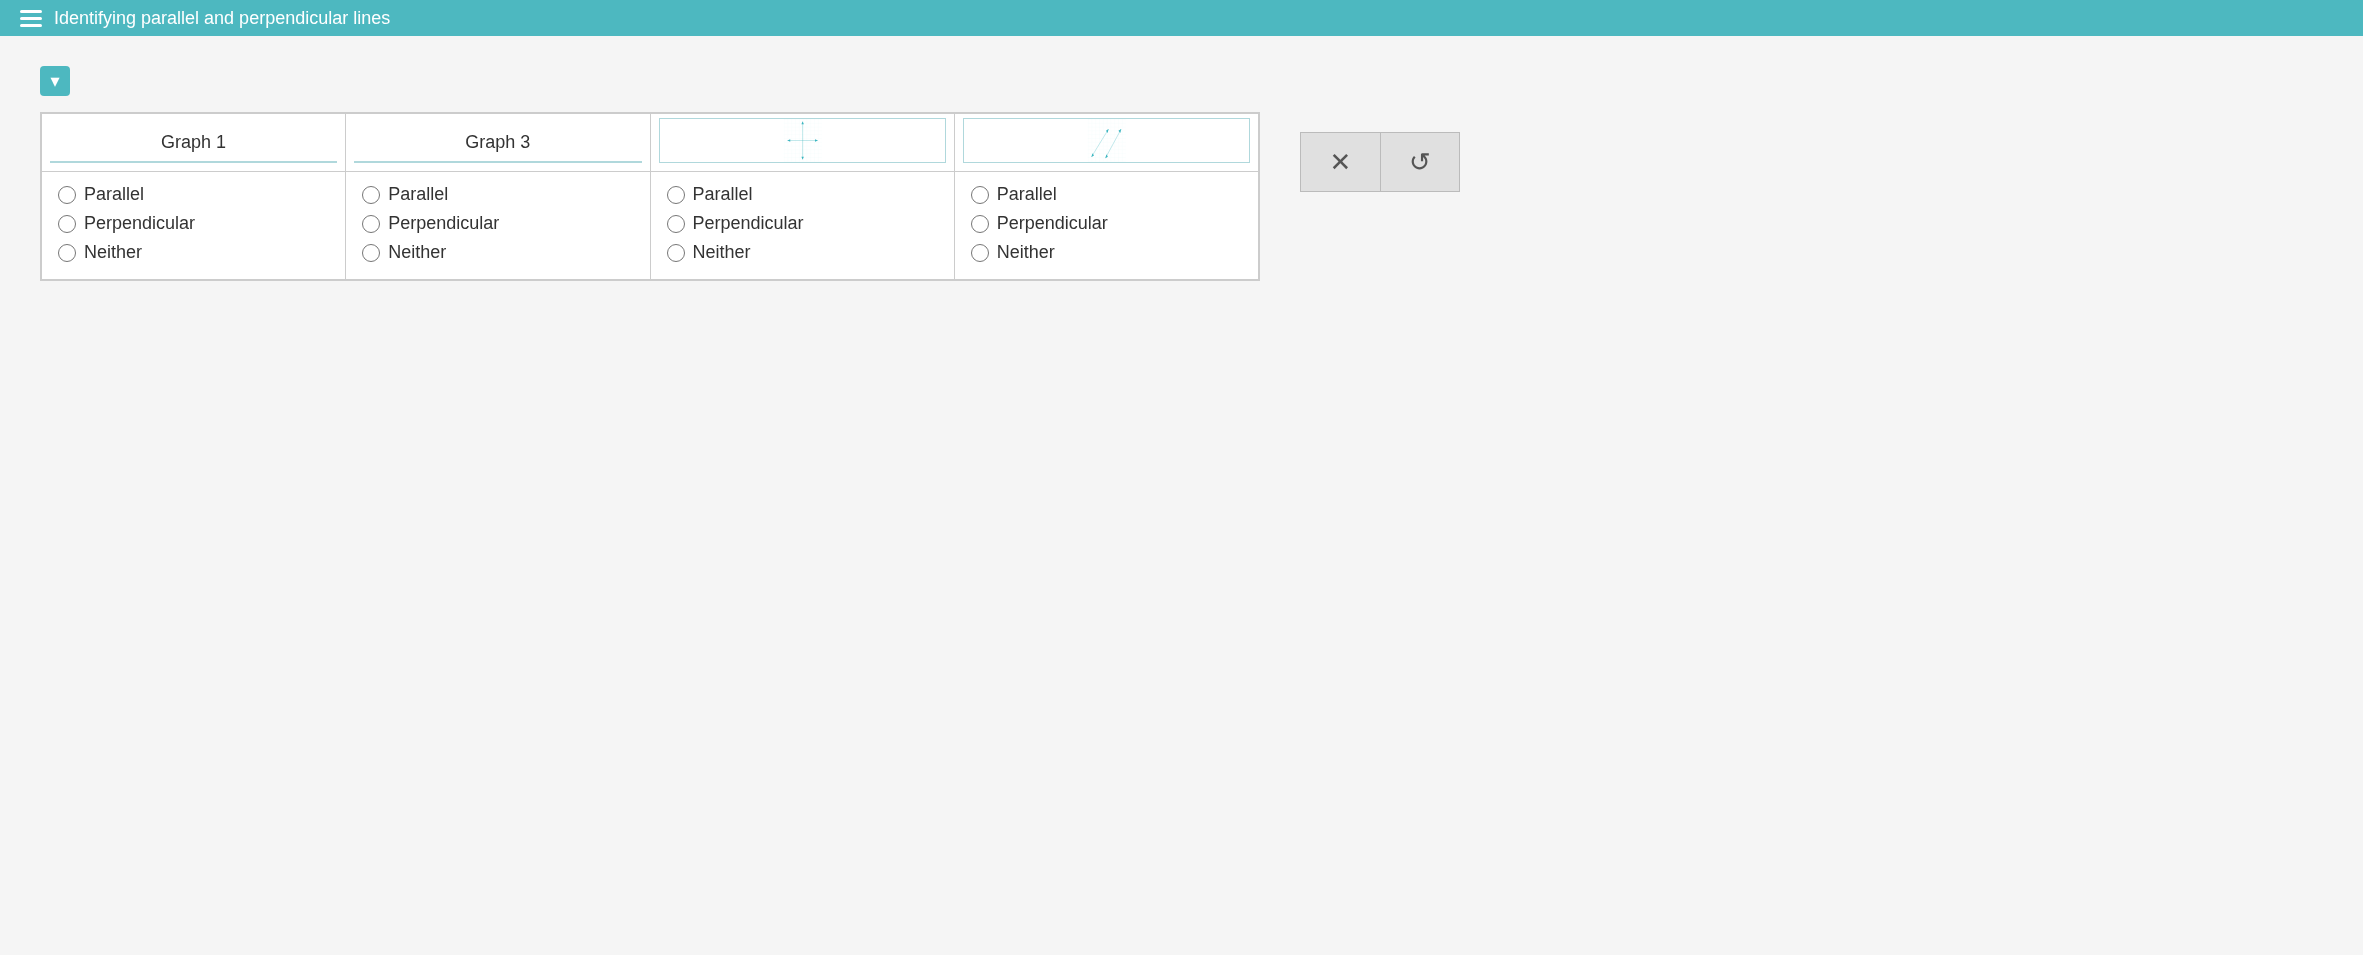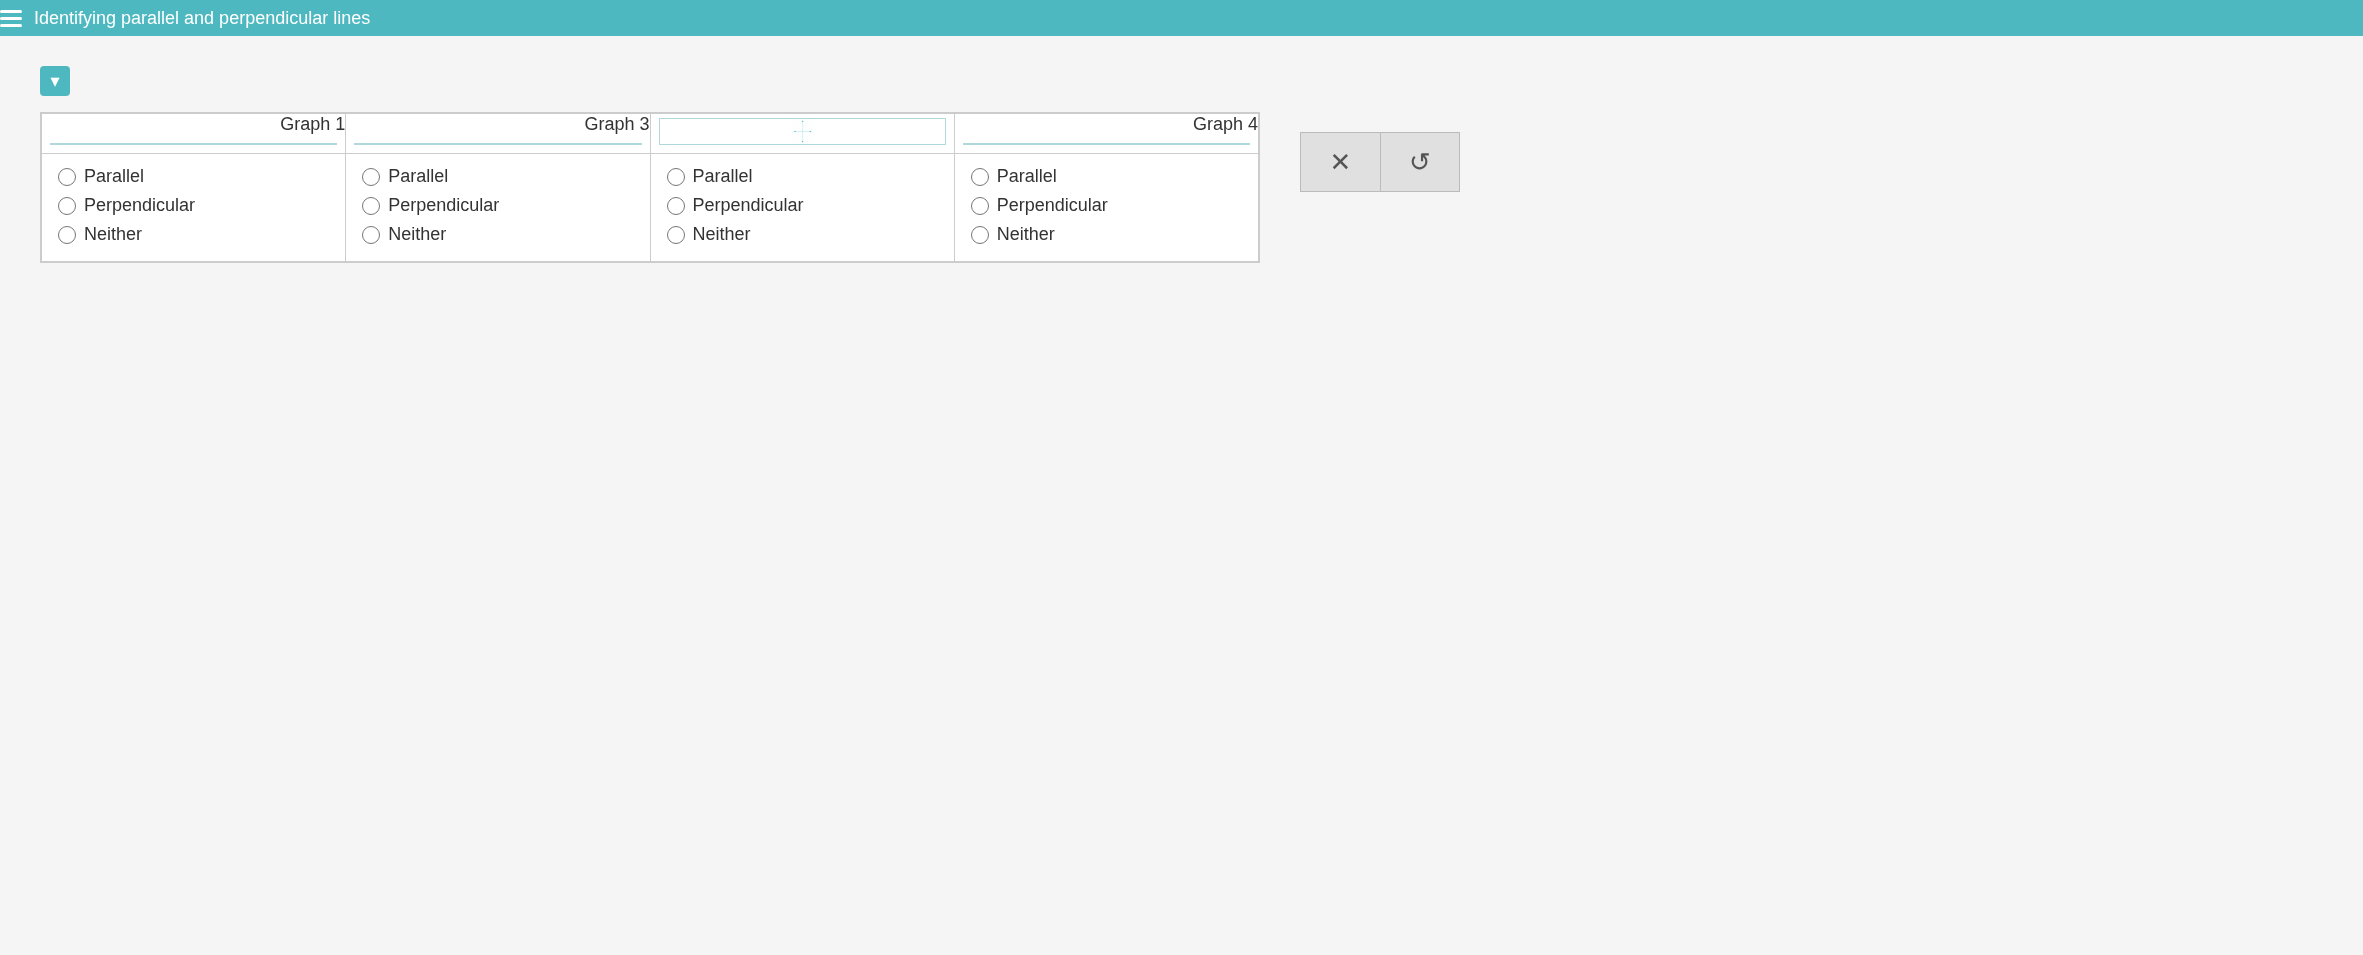--- a/index.html
+++ b/index.html
@@ -8,21 +8,21 @@
       background: #f5f5f5;
       min-height: 955px;
       width: 2363px;
       overflow-x: hidden;
     }
     .header-bar {
       background: #4db8c0;
       height: 36px;
       display: flex;
       align-items: center;
-      padding: 0 0;
+      padding: 0 20px;
       gap: 12px;
     }
     .hamburger-icon {
       display: flex;
       flex-direction: column;
       gap: 4px;
       cursor: pointer;
     }
     .hamburger-icon span {
       display: block;
@@ -71,25 +71,25 @@
     .graph-col {
       flex: 1;
       border-right: 1px solid #ccc;
       display: flex;
       flex-direction: column;
     }
     .graph-col:last-child {
       border-right: none;
     }
     .graph-label {
-      text-align: right;
+      text-align: center;
       font-size: 18px;
       font-weight: 500;
       color: #333;
-      padding: 0 0 4px 0;
+      padding: 18px 0 4px 0;
     }
     .graph-area {
       flex: 1;
       background: white;
       border: 1px solid #b0d8dc;
       margin: 4px 8px 8px 8px;
       position: relative;
       height: 340px;
       overflow: hidden;
     }
@@ -262,21 +262,20 @@
             <span>Perpendicular</span>
           </label>
           <label class="radio-option">
             <input type="radio" name="graph3" value="Neither" style="">
             <span>Neither</span>
           </label>
         </div>
       </div>
 
       <div class="graph-col">
-        <div class="graph-label">Graph 4</div>
         <div class="graph-area">
           <svg class="graph-svg" viewBox="0 0 300 340" xmlns="http://www.w3.org/2000/svg">
             <defs>
               <pattern id="grid4" width="30" height="30" patternUnits="userSpaceOnUse">
                 <path d="M 30 0 L 0 0 0 30" fill="none" stroke="#b5dde0" stroke-width="0.8"></path>
               </pattern>
             </defs>
             <rect width="300" height="340" fill="url(#grid4)"></rect>
 
             <line x1="30" y1="300" x2="165" y2="80" stroke="#3ab5c0" stroke-width="2.5"></line>

